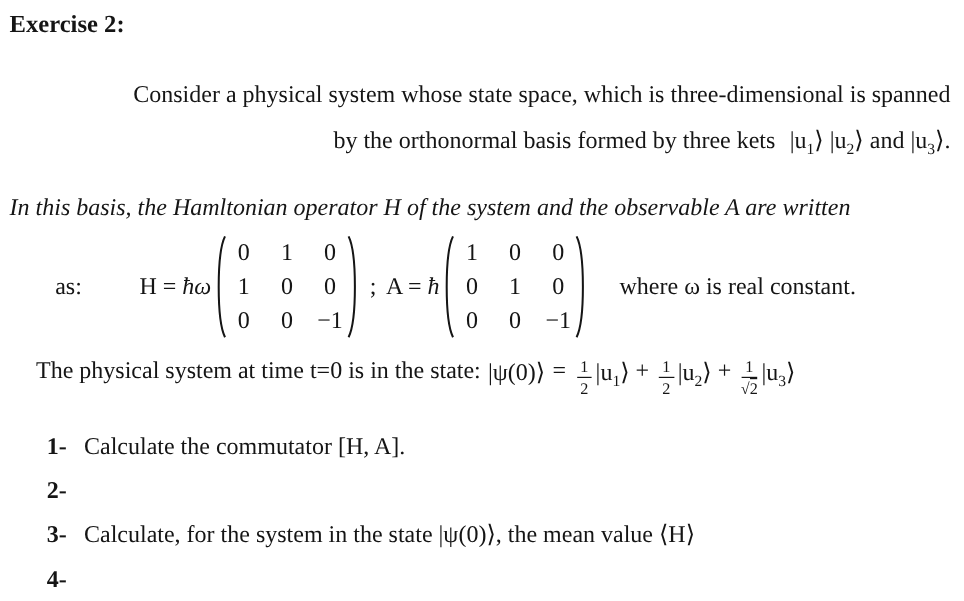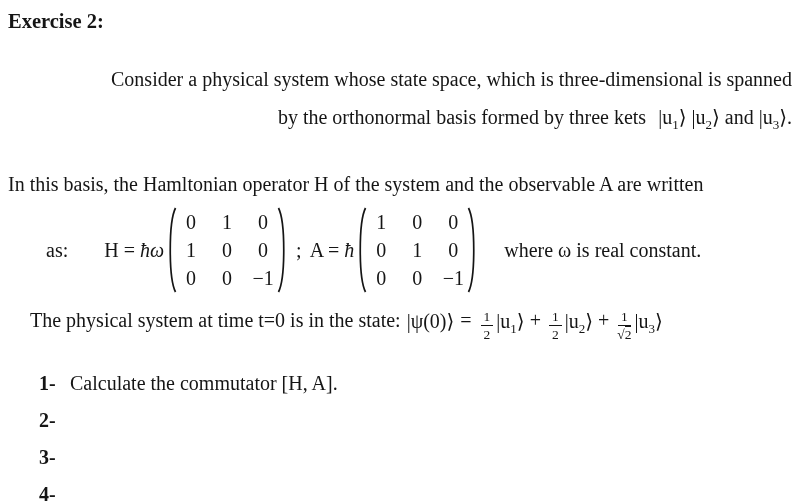--- a/index.html
+++ b/index.html
@@ -21,41 +21,41 @@
 
   .title {
     font-weight: bold;
     font-size: 20.5px;
     line-height: 26px;
   }
 
   .para1 { margin-top: 26px; line-height: 38px; text-align: right; }
   .para1 .line { display: block; white-space: nowrap; }
 
-  .para2 { margin-top: 35px; line-height: 26px; white-space: nowrap; }
+  .para2 { margin-top: 24px; line-height: 26px; white-space: nowrap; font-style: italic; }
 
   
   .ket { white-space: nowrap; }
   .ket sub {
     font-size: 13px;
     vertical-align: -5px;
     line-height: 0;
   }
   .ket-gap { margin-left: 7px; }
 
   
   .eqrow {
     margin-top: 6px;
     padding-left: 38px;
     display: flex;
     align-items: center;
     height: 94px;
     white-space: nowrap;
   }
-  .as-label { margin-right: 36px; }
+  .as-label { margin-right: 48px; }
   .coef-italic { font-style: italic; }
   .matrix {
     display: inline-flex;
     align-items: center;
     margin: 0 2px;
   }
   .mgrid {
     display: inline-grid;
     grid-template-columns: repeat(3, minmax(22px, auto));
     column-gap: 14px;
@@ -218,20 +218,21 @@
     <div class="questions">
       <div class="q">
         <span class="qnum">1-</span>
         <span class="qtext">Calculate the commutator [H, A].</span>
       </div>
       <div class="q">
         <span class="qnum">2-</span>
       </div>
       <div class="q">
         <span class="qnum">3-</span>
+        <span class="qtext">Calculate, for the system in the state |ψ(0)⟩, the mean value ⟨H⟩</span>
       </div>
       <div class="q">
         <span class="qnum">4-</span>
       </div>
     </div>
 
   </div>
 </div>
 
 </body></html>

